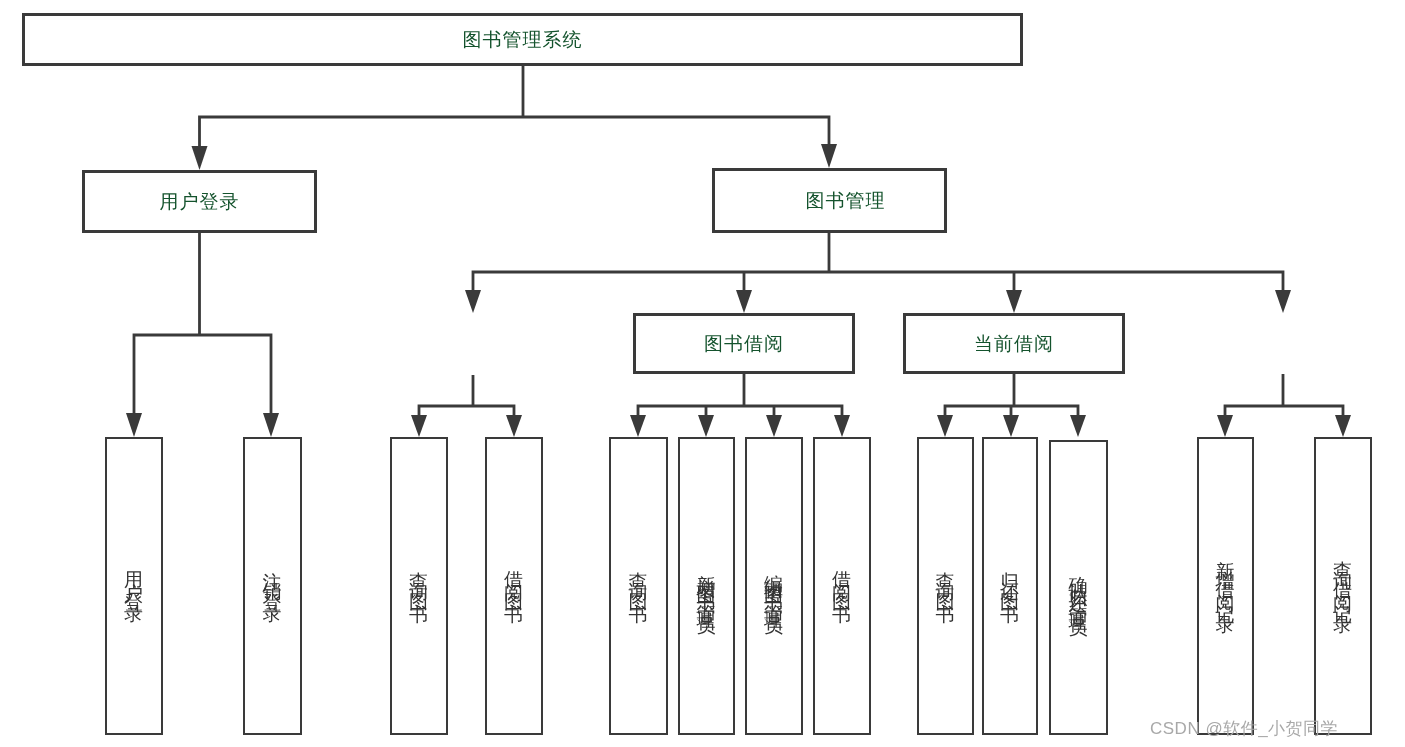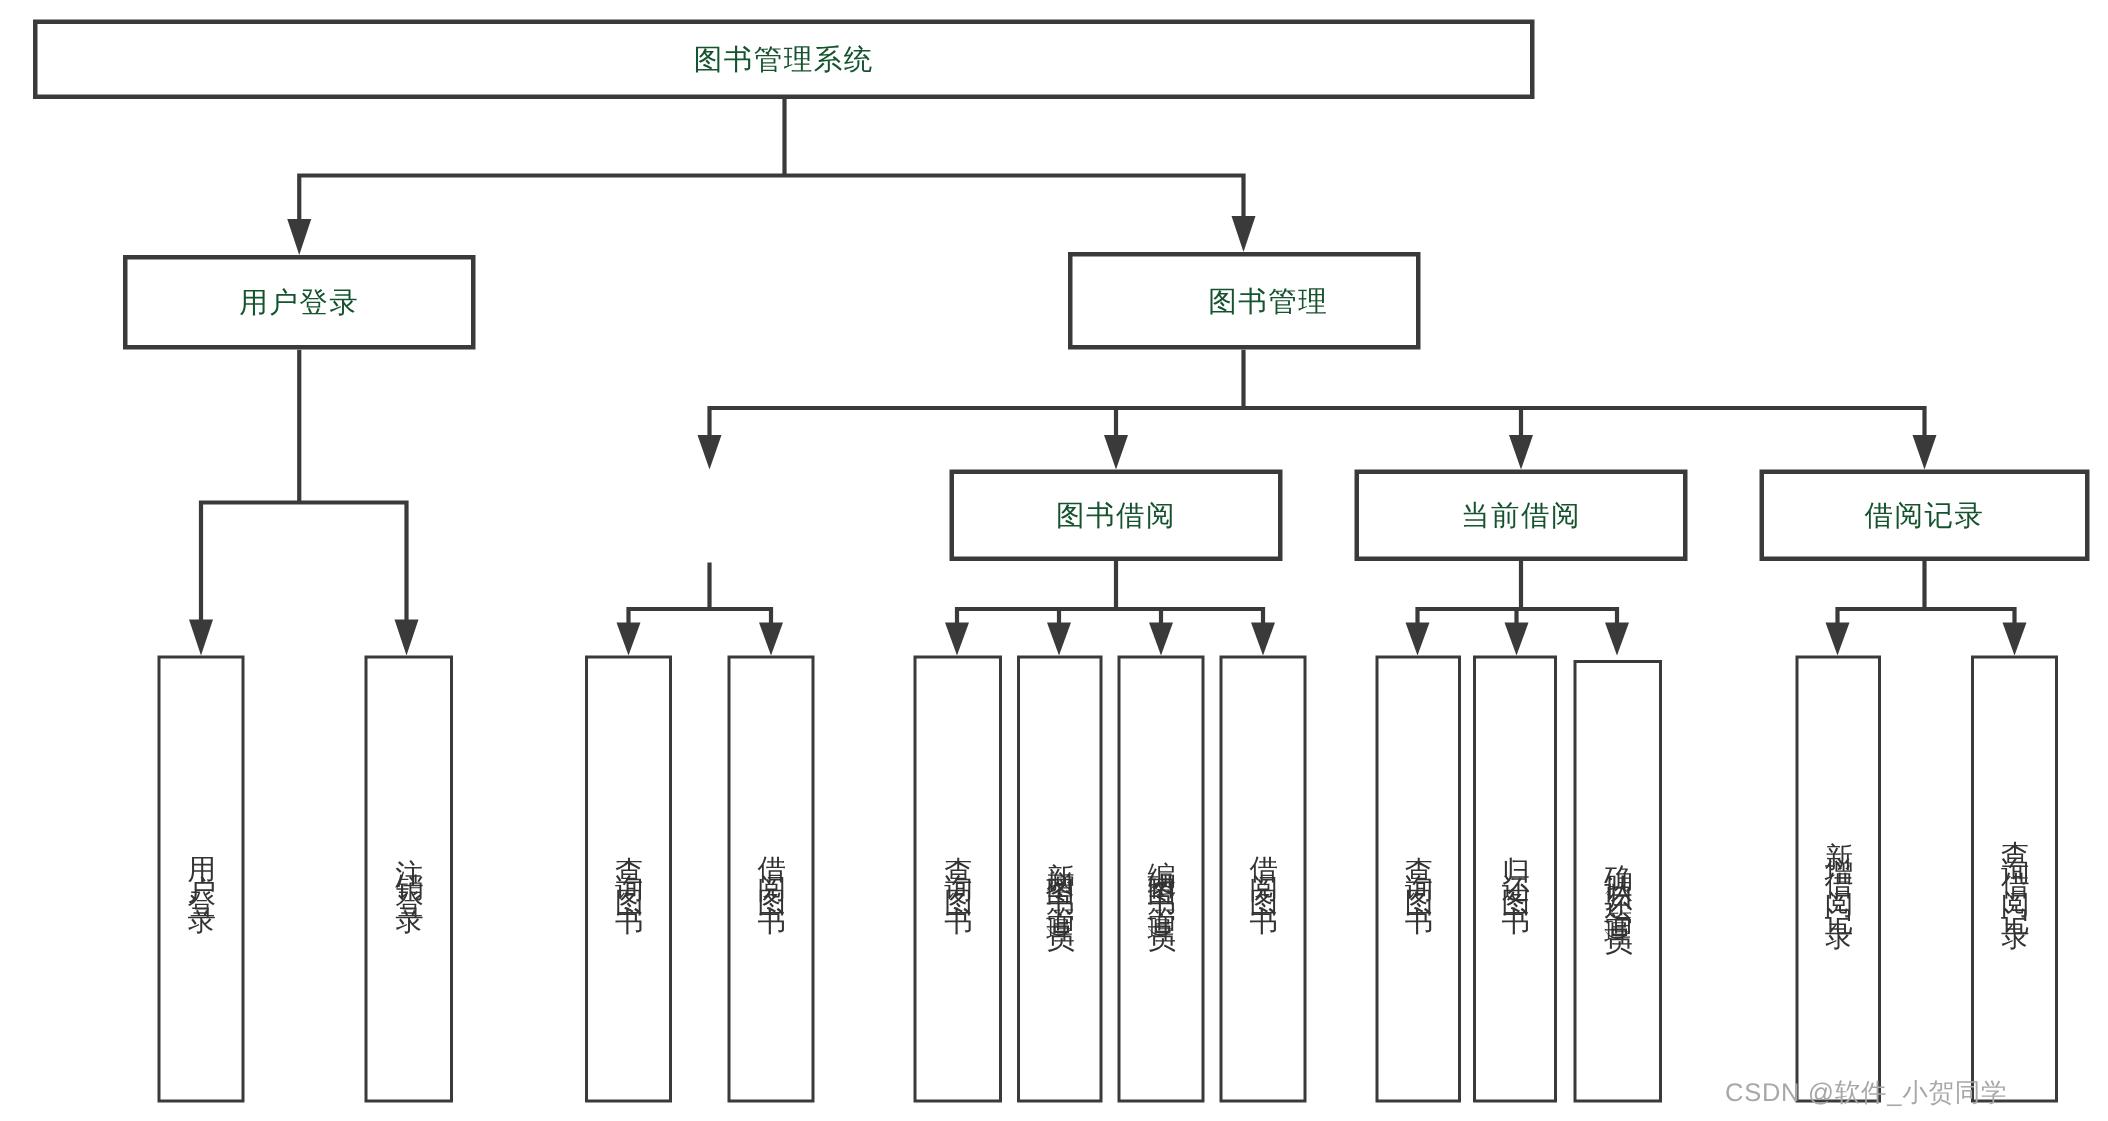--- a/index.html
+++ b/index.html
@@ -129,23 +129,20 @@
   <div class="hbox" style="left:712px; top:168px; width:235px; height:65px;padding-left:32px;">
     <span>图书管理</span>
   </div>
 
   <div class="hbox" style="left:633px; top:313px; width:222px; height:61px;">
     <span>图书借阅</span>
   </div>
   <div class="hbox" style="left:903px; top:313px; width:222px; height:61px;">
     <span>当前借阅</span>
   </div>
-  <div class="hbox" style="left:1173px; top:313px; width:220px; height:61px;">
-    <span>借阅记录</span>
-  </div>
 
   <div class="vbox" style="left:105px; top:437px; width:58px; height:298px;">
     <span class="vtext">用户登录</span>
   </div>
   <div class="vbox" style="left:243px; top:437px; width:59px; height:298px;">
     <span class="vtext">注销登录</span>
   </div>
 
   <div class="vbox" style="left:390px; top:437px; width:58px; height:298px;">
     <span class="vtext">查询图书</span>

